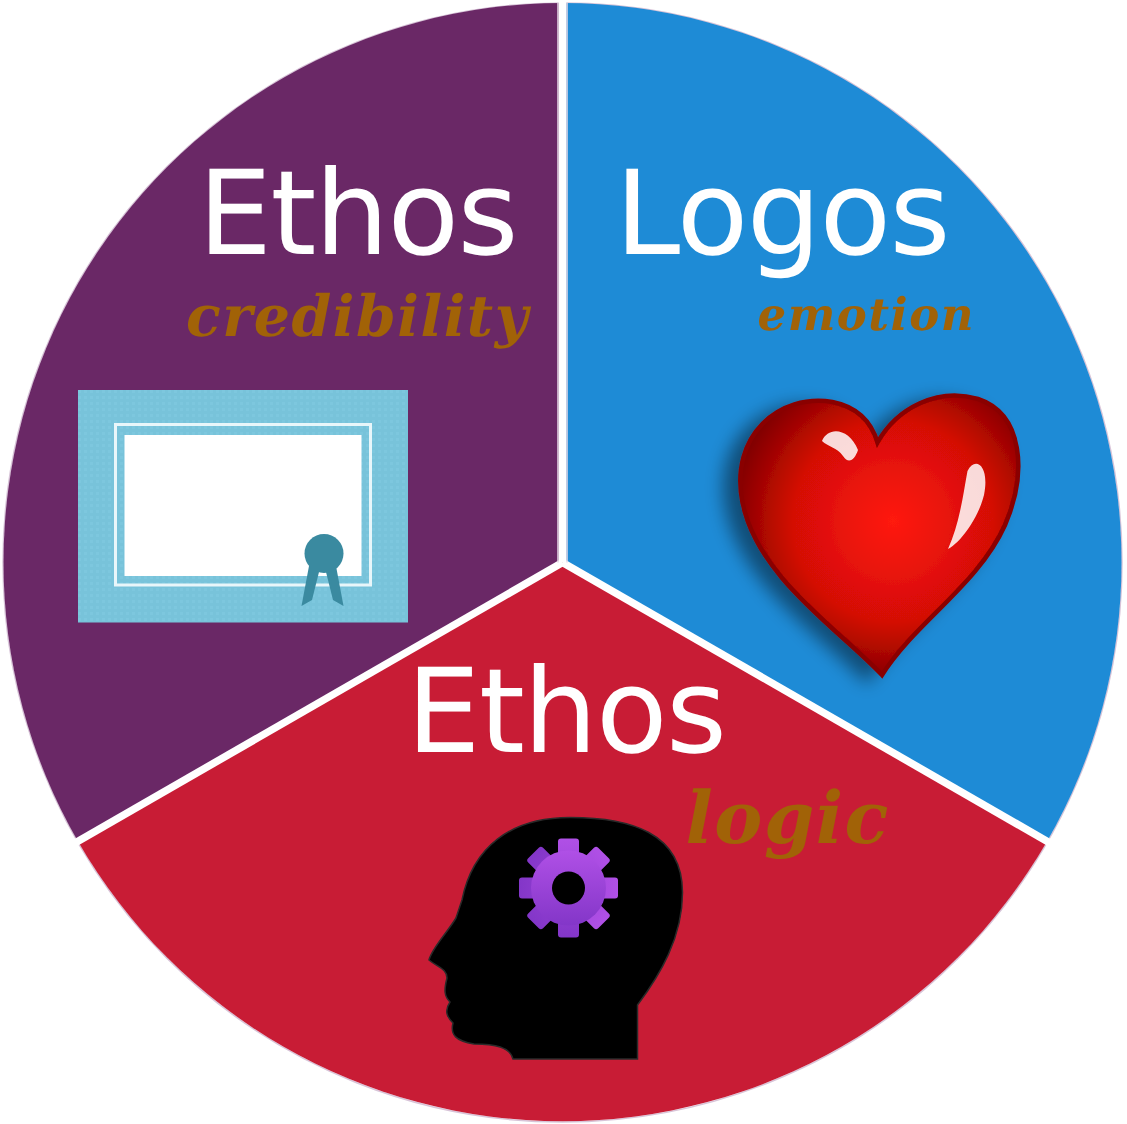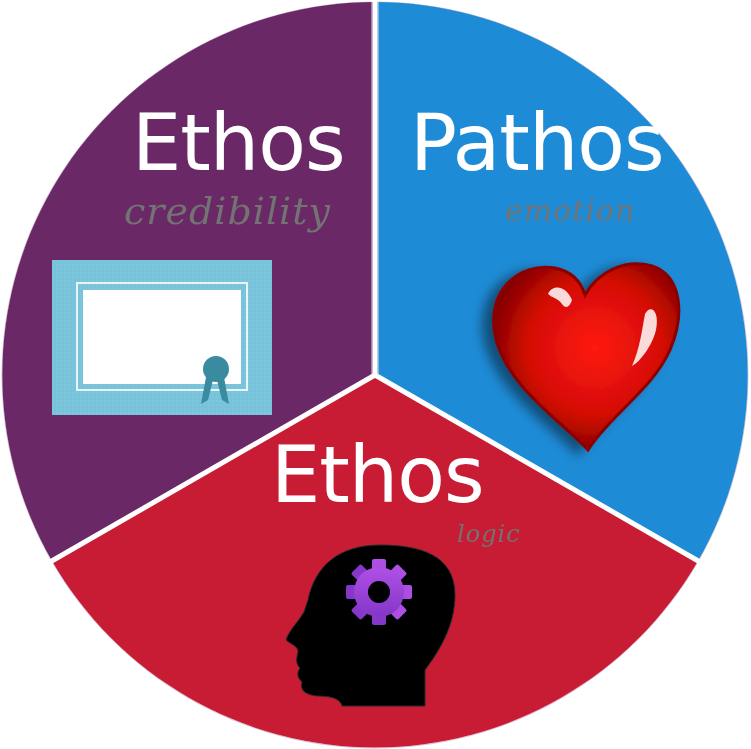--- a/index.html
+++ b/index.html
@@ -11,32 +11,32 @@
       color: #ffffff;
       font-weight: normal;
       white-space: nowrap;
       line-height: 1;
       letter-spacing: -1px;
     }
     .sub {
       position: absolute;
       font-family: "DejaVu Serif", "Liberation Serif", serif;
       font-style: italic;
-      color: #737373;
+      color: #a16207;
       white-space: nowrap;
       line-height: 1;
-      font-weight: 400;
+      font-weight: 700;
       letter-spacing: 1px;
     }
     #ethos-title { left: 132px; top: 104px; font-size: 78px; }
     #ethos-sub   { left: 124px; top: 192px; font-size: 38px; }
     #pathos-title{ left: 410px; top: 104px; font-size: 78px; }
     #pathos-sub  { left: 505px; top: 196px; font-size: 30px; }
     #logos-title { left: 271px; top: 436px; font-size: 78px; }
-    #logos-sub   { left: 457px; top: 522px; font-size: 24px; }
+    #logos-sub   { left: 457px; top: 522px; font-size: 48px; }
   </style>
 </head>
 <body>
 
 <div id="stage">
   <svg width="751" height="749" viewBox="0 0 751 749" xmlns="http://www.w3.org/2000/svg">
     <defs>
       <radialGradient id="heartGrad" cx="0.55" cy="0.45" r="0.6">
         <stop offset="0" stop-color="#FF1A0A"></stop>
         <stop offset="0.6" stop-color="#D40C06"></stop>
@@ -126,18 +126,18 @@
           <circle cx="0" cy="0" r="25"></circle>
         </g>
         <circle cx="0" cy="0" r="11" fill="#000000"></circle>
       </g>
     </g>
   </svg>
 
   <div class="title" id="ethos-title">Ethos</div>
   <div class="sub" id="ethos-sub">credibility</div>
 
-  <div class="title" id="pathos-title">Pathos</div>
+  <div class="title" id="pathos-title">Logos</div>
   <div class="sub" id="pathos-sub">emotion</div>
 
   <div class="title" id="logos-title">Ethos</div>
   <div class="sub" id="logos-sub">logic</div>
 </div>
 
 </body></html>

